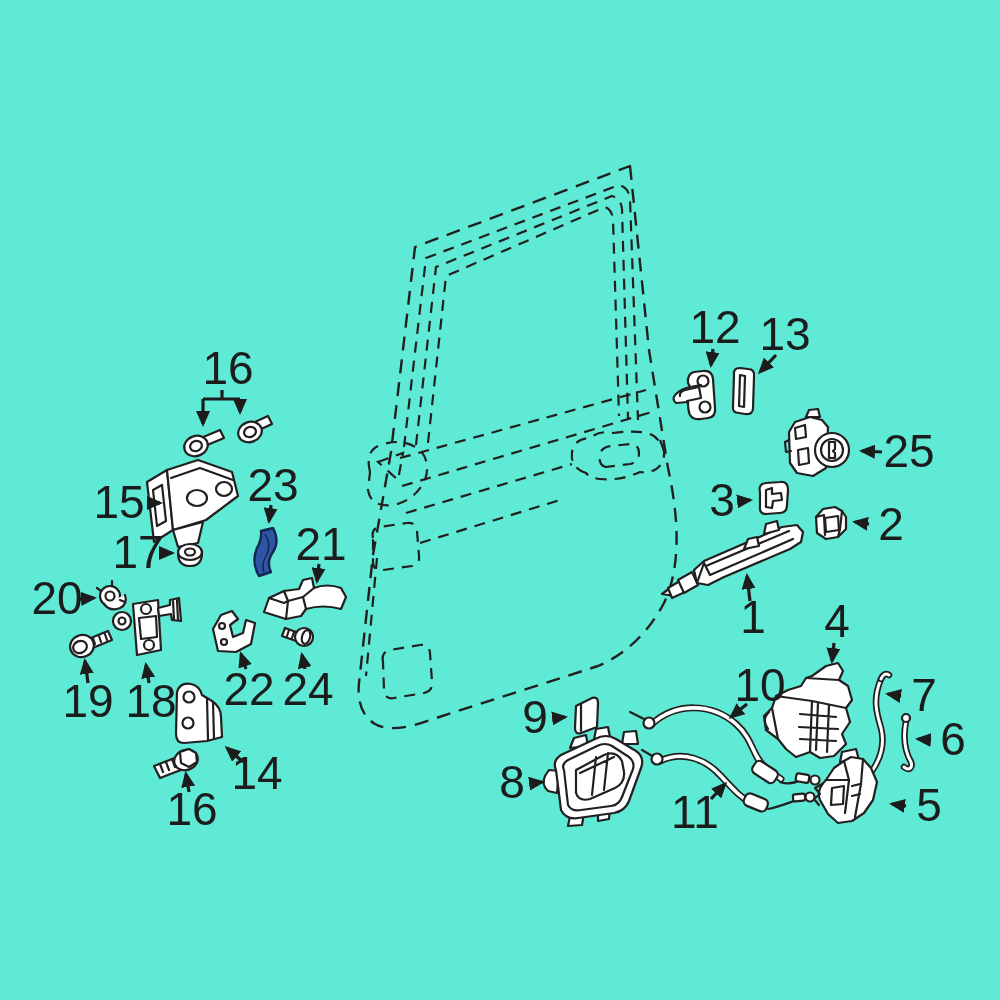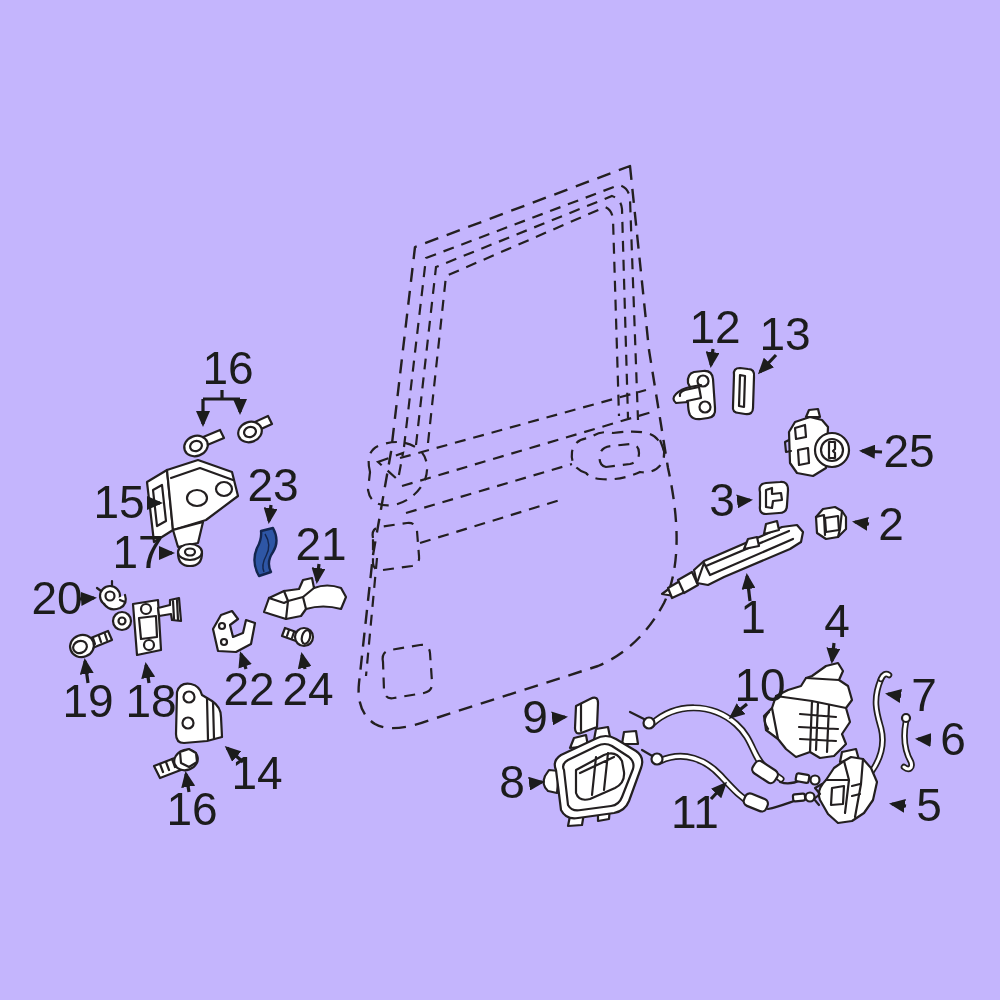--- a/index.html
+++ b/index.html
@@ -1,16 +1,16 @@
 <!DOCTYPE html>
 <html><head>
 <meta charset="utf-8">
 <style>
   html,body{margin:0;padding:0;background:#ffffff;}
-  .stage{position:relative;width:1000px;height:1000px;background:#c4b5fd;overflow:hidden;
+  .stage{position:relative;width:1000px;height:1000px;background:#5eead4;overflow:hidden;
          font-family:"Liberation Sans", sans-serif;}
   svg{display:block;}
   .callout-text{font-family:"Liberation Sans", sans-serif;font-size:46px;font-weight:400;
                 fill:#1c1c1c;text-anchor:middle;}
   .ln{stroke:#231f20;stroke-width:2.2;fill:none;stroke-linejoin:round;stroke-linecap:round;}
   .part{stroke:#231f20;stroke-width:2.2;fill:#ffffff;stroke-linejoin:round;stroke-linecap:round;}
   .dash{stroke:#231f20;stroke-width:2.4;fill:none;stroke-dasharray:14 9;stroke-linejoin:round;stroke-linecap:butt;}
   .dash2{stroke:#231f20;stroke-width:2.2;fill:none;stroke-dasharray:11 8;}
   .arrow{stroke:#1c1c1c;stroke-width:3.2;fill:none;}
   .rodblack{stroke:#231f20;stroke-width:6.5;fill:none;stroke-linecap:round;}

